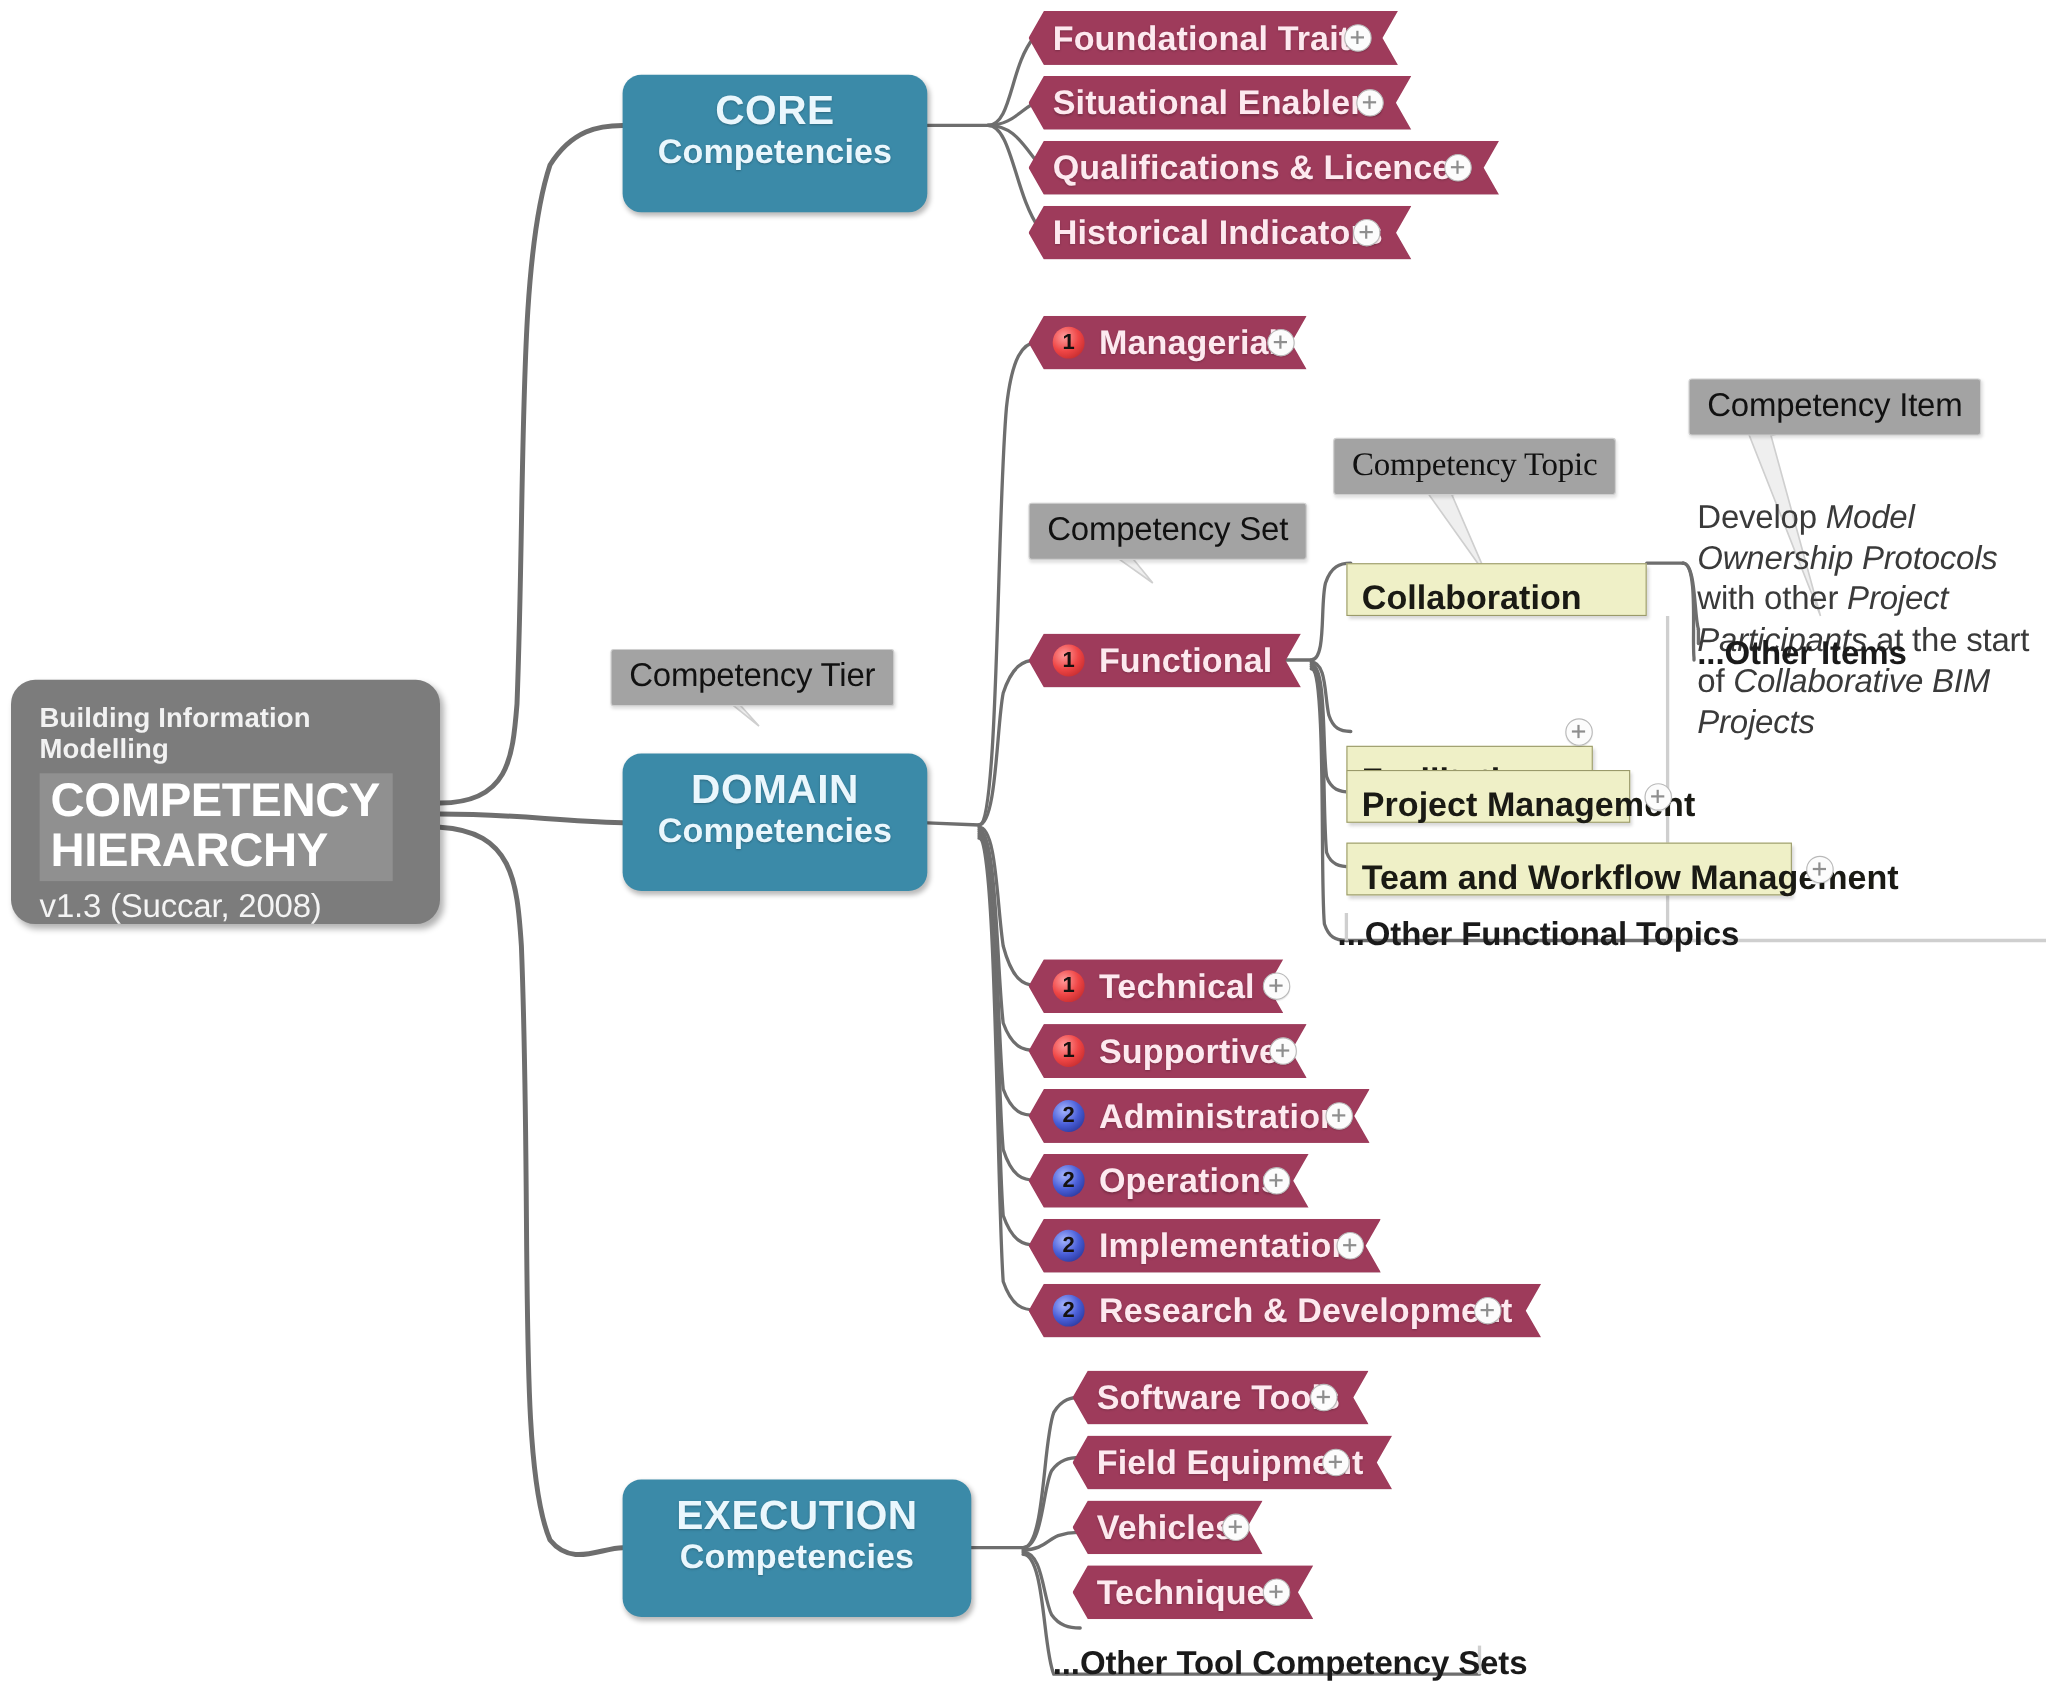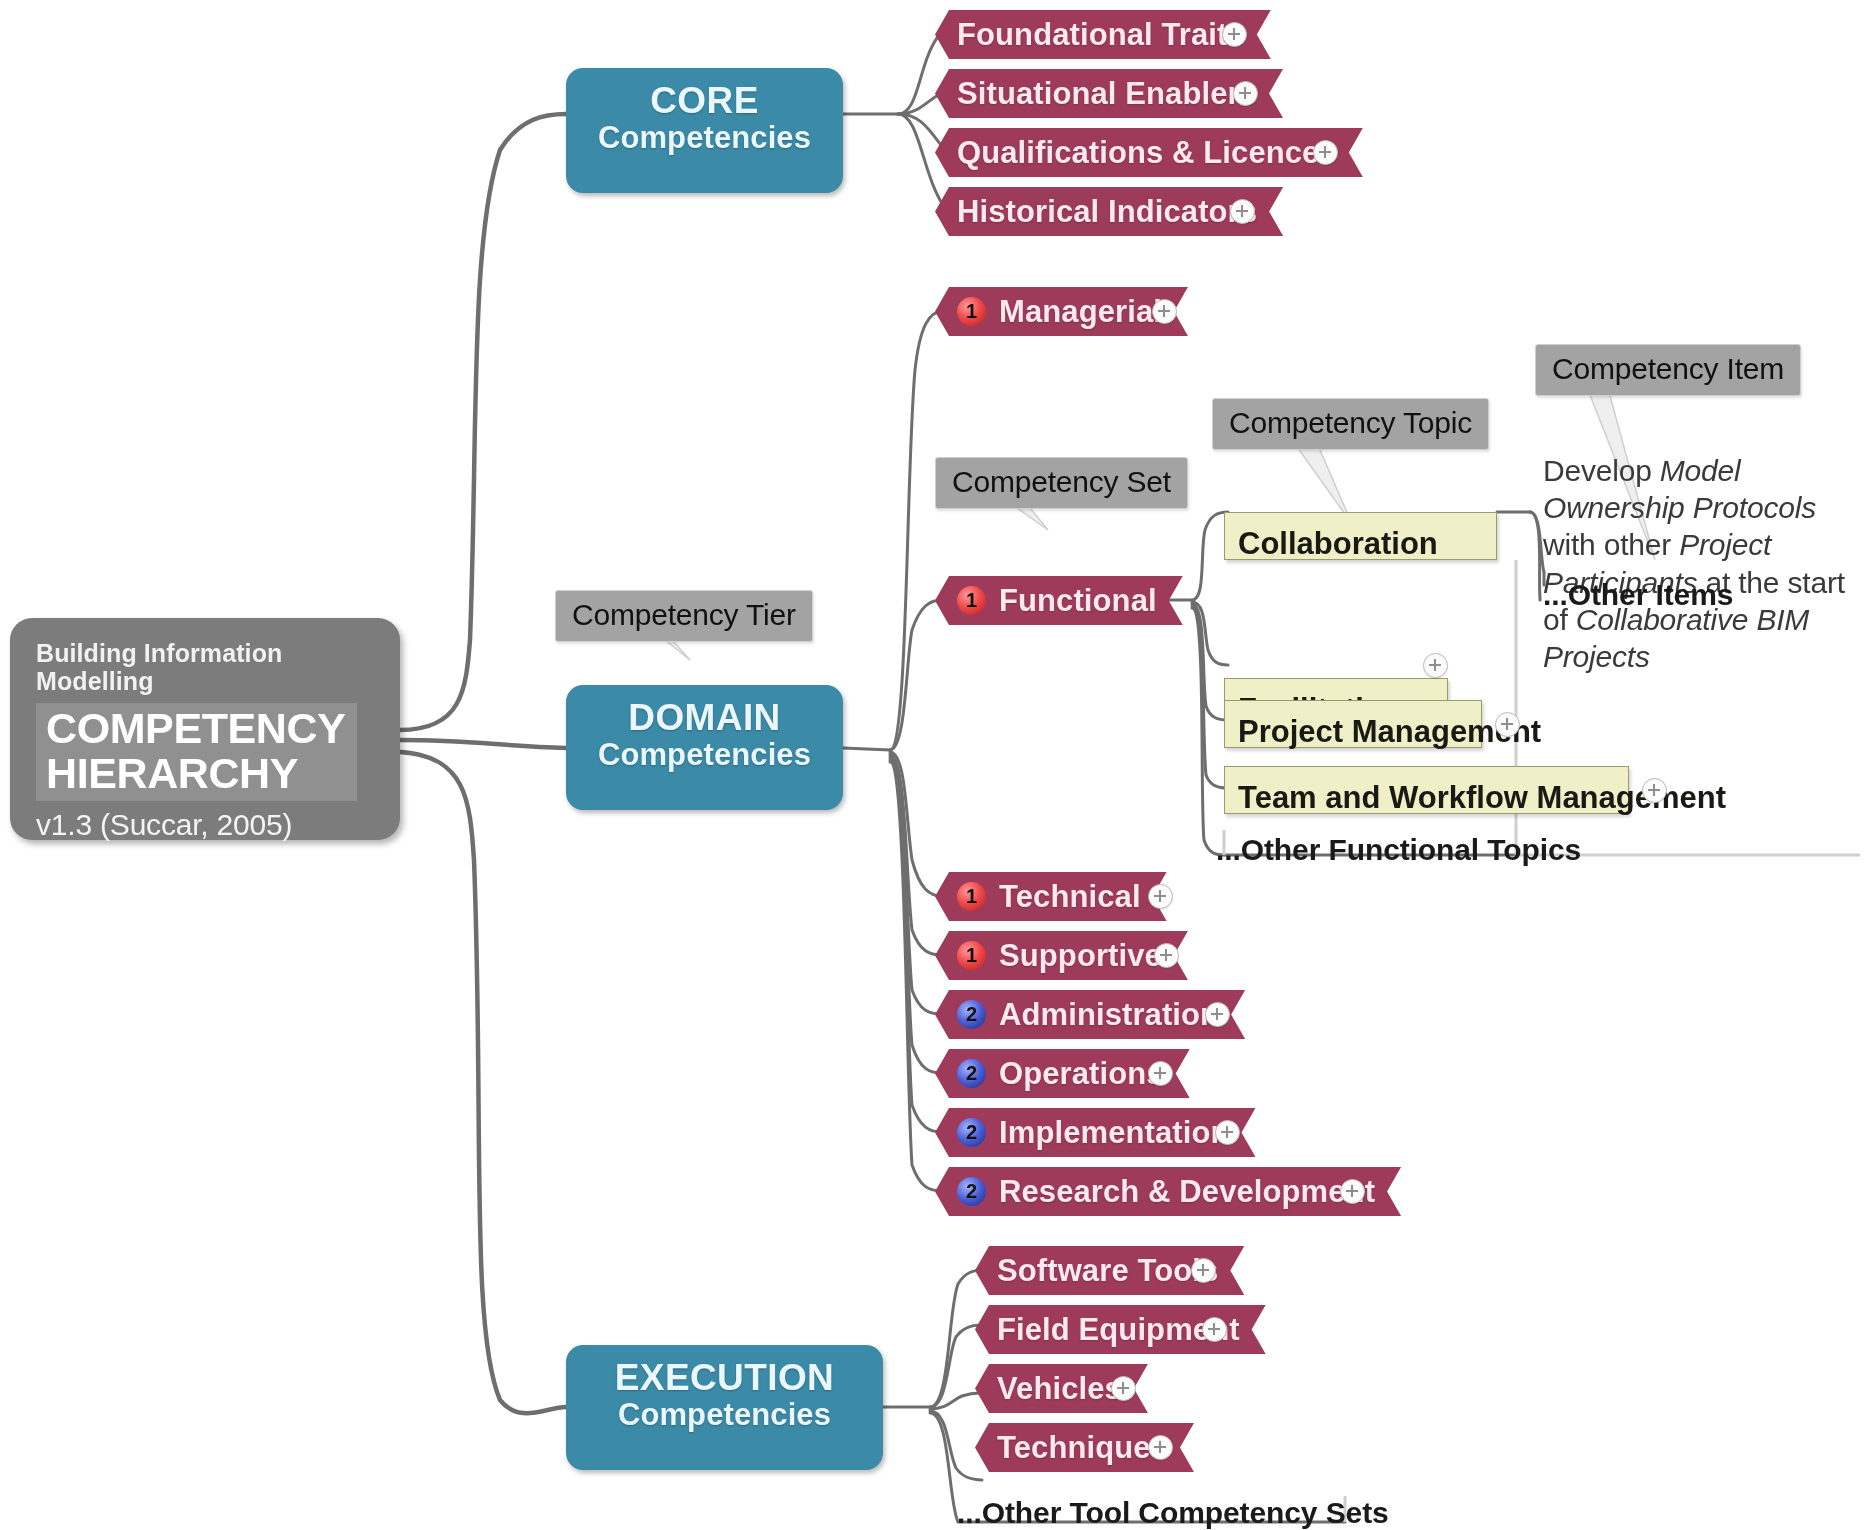--- a/index.html
+++ b/index.html
@@ -256,21 +256,21 @@
       <polygon points="1588,390 1632,390 1610,396 1655,560"></polygon>
     </g>
   </svg>
 
   <div class="root-node">
     <div class="root-sub">Building Information Modelling</div>
     <div class="root-title">
       <span>COMPETENCY</span><br>
       <span>HIERARCHY</span>
     </div>
-    <div class="root-ver">v1.3 (Succar, 2005)</div>
+    <div class="root-ver">v1.3 (Succar, 2008)</div>
   </div>
 
   <div class="tier-node" id="tier-core">
     <div class="t1">CORE</div>
     <div class="t2">Competencies</div>
   </div>
   <div class="tier-node" id="tier-domain">
     <div class="t1">DOMAIN</div>
     <div class="t2">Competencies</div>
   </div>
@@ -389,16 +389,16 @@
 
   <div class="set-node" style="left:975px; top:1423px;">
     <span class="lbl">Techniques</span>
   </div>
   <div class="plus" style="left:1148px; top:1435px;"></div>
 
   <div class="other-node" style="left:1340px; top:1496px; transform:translateX(-383px);">...Other Tool Competency Sets</div>
 
   <div class="callout" style="left:555px;  top:590px;">Competency Tier</div>
   <div class="callout" style="left:935px;  top:457px;">Competency Set</div>
-  <div class="callout" style="left:1212px; top:398px;">Competency Topic</div>
+  <div class="callout" style="left:1212px; top:398px;font-family:Liberation Serif, serif;">Competency Topic</div>
   <div class="callout" style="left:1535px; top:344px;">Competency Item</div>
 
 </div>
 
 </body></html>

